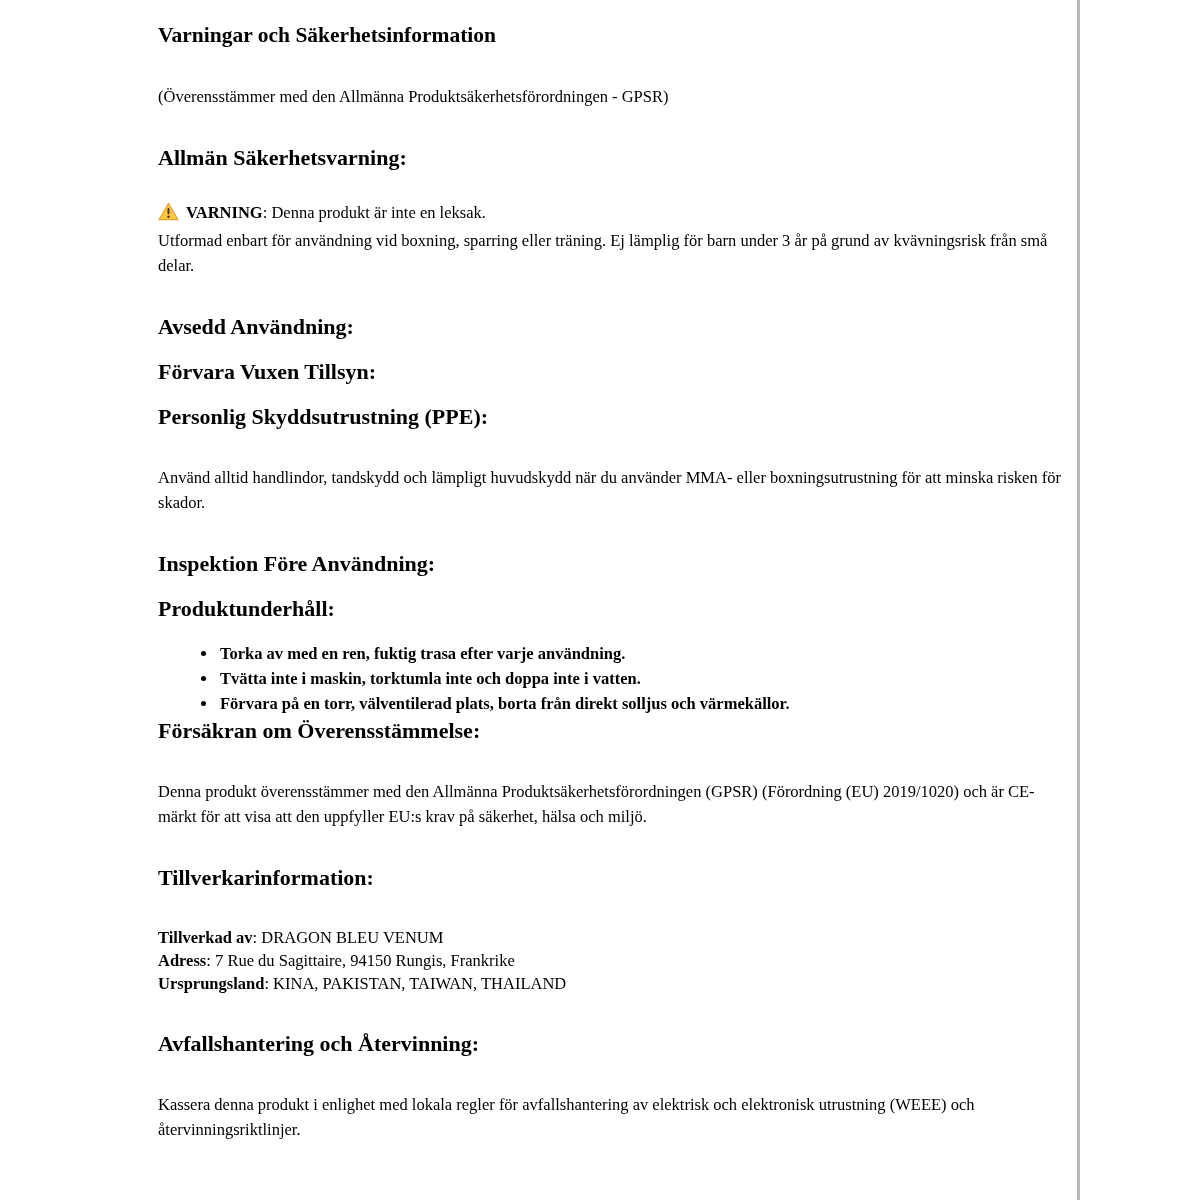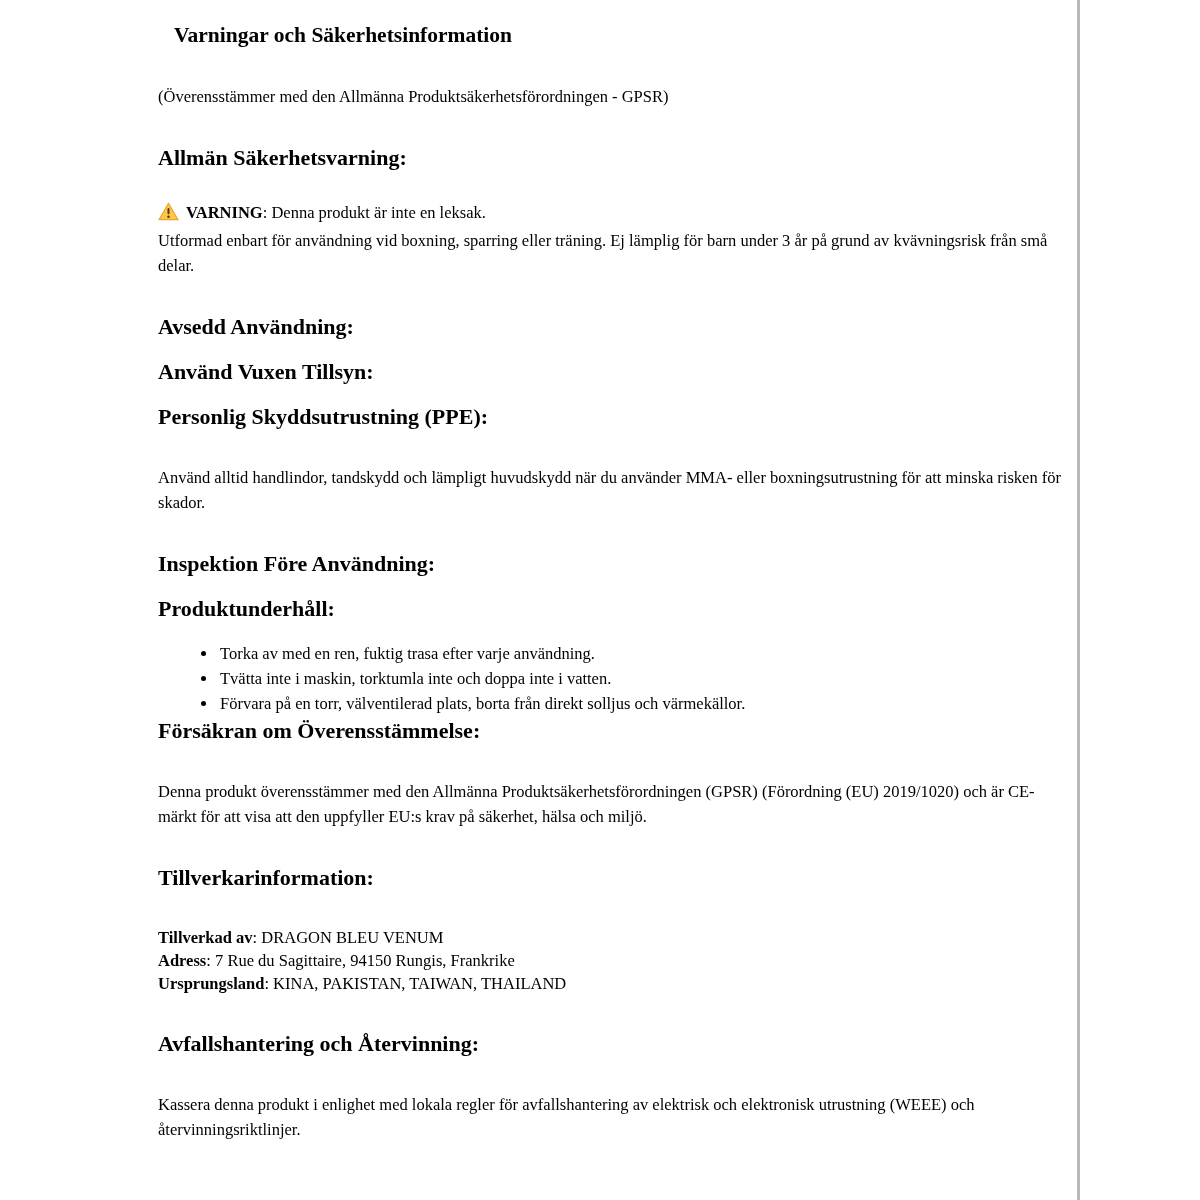--- a/index.html
+++ b/index.html
@@ -27,21 +27,21 @@
   .document {
     position: absolute;
     left: 158px;
     top: 0;
     width: 905px;
   }
   h1.doc-title {
     font-size: 21.5px;
     line-height: 26px;
     font-weight: bold;
-    margin: 22px 0 0 16px;
+    margin: 22px 0 0 0;
   }
   p {
     margin: 36px 0;
     line-height: 25px;
   }
   h3.section-heading {
     font-size: 22px;
     line-height: 25px;
     font-weight: bold;
     margin: 20px 0;
@@ -49,20 +49,21 @@
   h3.tight {
     margin-top: 2px;
   }
   p.warning-para {
     margin-top: 30px;
   }
   .b { font-weight: bold; }
   ul.bullet-list {
     margin: 8px 0 0 0;
     padding-left: 60px;
+    font-weight: bold;
   }
   ul.bullet-list li {
     line-height: 25px;
     padding-left: 2px;
   }
   p.mfr-block {
     line-height: 23px;
   }
   .warn-icon {
     display: inline-block;
@@ -88,21 +89,21 @@
     <span class="warn-icon"><svg width="21" height="19" viewBox="0 0 24 22">
       <path d="M12 1.5 L23 20.5 H1 Z" fill="#ffc83d" stroke="#e8a33d" stroke-width="1.4" stroke-linejoin="round"></path>
       <rect x="10.85" y="7" width="2.3" height="7.2" rx="1.1" fill="#4e342e"></rect>
       <circle cx="12" cy="17.1" r="1.45" fill="#4e342e"></circle>
     </svg></span><span class="b">VARNING</span><span>: Denna produkt är inte en leksak.</span><br>
     <span>Utformad enbart för användning vid boxning, sparring eller träning. Ej lämplig för barn under 3 år på grund av kvävningsrisk från små delar.</span>
   </p>
 
   <h3 class="section-heading">Avsedd Användning:</h3>
 
-  <h3 class="section-heading">Använd Vuxen Tillsyn:</h3>
+  <h3 class="section-heading">Förvara Vuxen Tillsyn:</h3>
 
   <h3 class="section-heading">Personlig Skyddsutrustning (PPE):</h3>
   <p>Använd alltid handlindor, tandskydd och lämpligt huvudskydd när du använder MMA- eller boxningsutrustning för att minska risken för skador.</p>
 
   <h3 class="section-heading">Inspektion Före Användning:</h3>
 
   <h3 class="section-heading">Produktunderhåll:</h3>
   <ul class="bullet-list">
     <li>Torka av med en ren, fuktig trasa efter varje användning.</li>
     <li>Tvätta inte i maskin, torktumla inte och doppa inte i vatten.</li>

